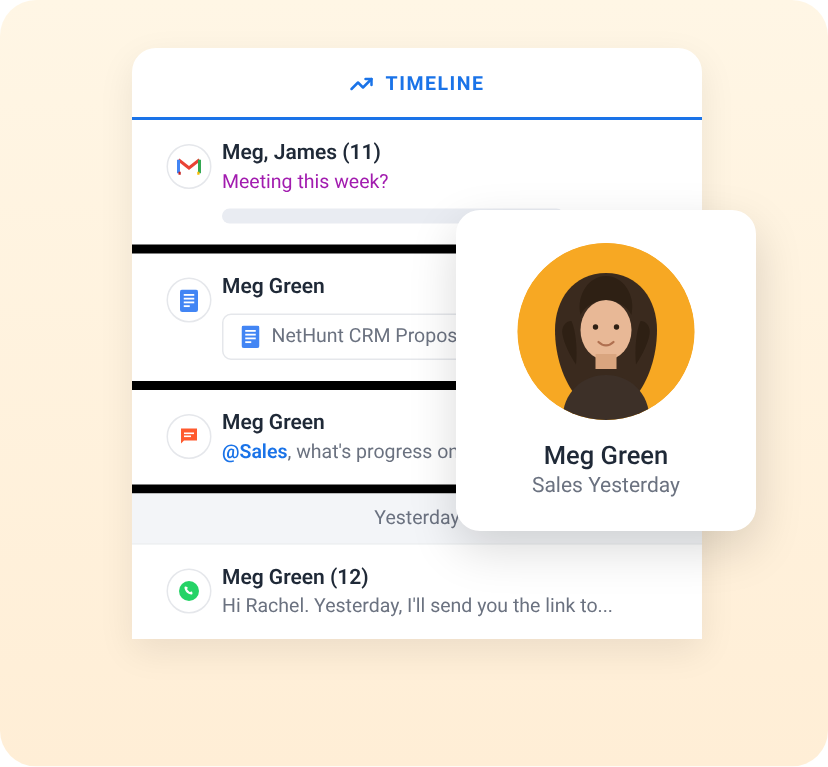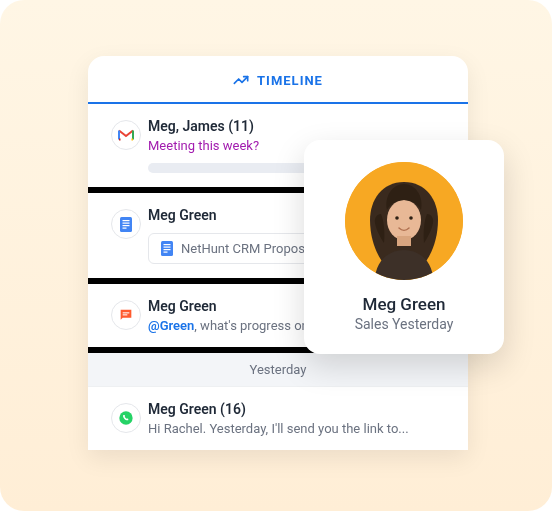--- a/index.html
+++ b/index.html
@@ -14,21 +14,21 @@
     width: 552px;
     height: 511px;
     background: linear-gradient(180deg, #FFF6E5 0%, #FFEED6 100%);
     border-radius: 24px;
     position: relative;
     overflow: hidden;
   }
   .panel {
     position: absolute;
     left: 88px;
-    top: 56px;
+    top: 32px;
     width: 380px;
     background: #fff;
     border-radius: 16px 16px 0 0;
     box-shadow: 0 8px 24px rgba(0,0,0,0.08);
     overflow: hidden;
   }
   .tab-header {
     display: flex;
     align-items: center;
     justify-content: center;
@@ -213,40 +213,40 @@
           <svg width="16" height="16" viewBox="0 0 24 24">
             <path d="M4 4h16v12H7l-3 3V4z" fill="#FF5A2E"></path>
             <rect x="7" y="8" width="10" height="1.6" fill="#fff"></rect>
             <rect x="7" y="11" width="7" height="1.6" fill="#fff"></rect>
           </svg>
         </span>
       </div>
       <div class="content-col">
         <div class="sender">Meg Green</div>
         <div class="comment-line">
-          <span class="mention">@Green</span><span>, what's progress on the deal?</span>
+          <span class="mention">@Sales</span><span>, what's progress on the deal?</span>
         </div>
       </div>
     </div>
 
     <div class="date-sep">
       <span>Yesterday</span>
     </div>
 
     <div class="item" style="border-bottom:none">
       <div class="icon-col">
         <span class="icon-circle">
           <svg width="16" height="16" viewBox="0 0 24 24">
             <circle cx="12" cy="12" r="10" fill="#25D366"></circle>
             <path d="M8.5 7.5c-.5 0-1 .4-1 1 0 3 3 7 7 7 .6 0 1-.5 1-1l-.3-1.5c-.1-.3-.4-.5-.7-.4l-1.5.4c-.2.1-.5 0-.6-.2l-2-2c-.2-.2-.2-.4-.2-.6l.4-1.5c.1-.3-.1-.6-.4-.7L8.5 7.5z" fill="#fff"></path>
           </svg>
         </span>
       </div>
       <div class="content-col">
-        <div class="sender">Meg Green (16)</div>
+        <div class="sender">Meg Green (12)</div>
         <div class="comment-line">Hi Rachel. Yesterday, I'll send you the link to...</div>
       </div>
     </div>
 
   </div>
 
   <div class="card">
     <div class="avatar">
       <svg width="118" height="118" viewBox="0 0 118 118">
         <circle cx="59" cy="59" r="59" fill="#F7A823"></circle>

